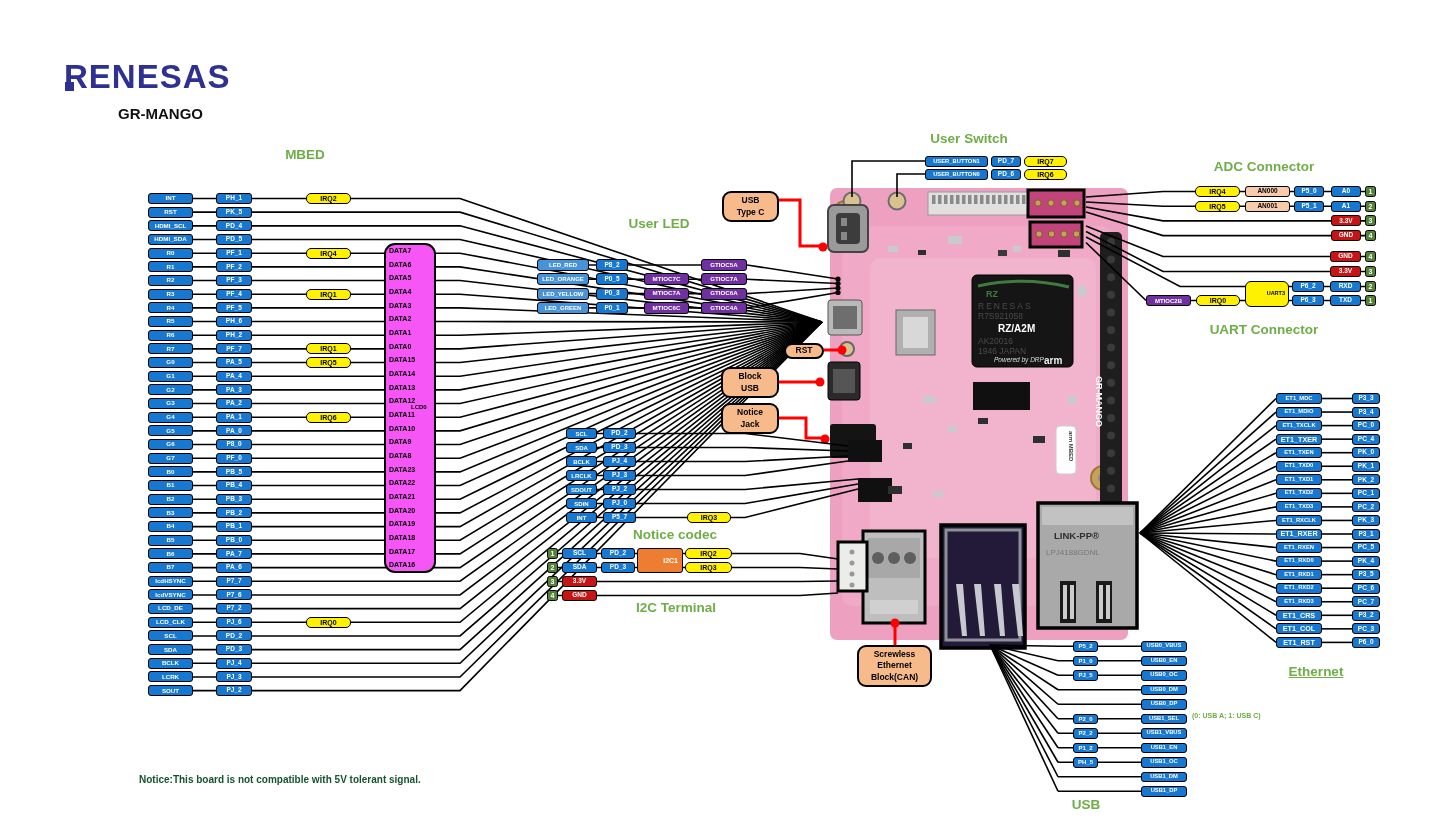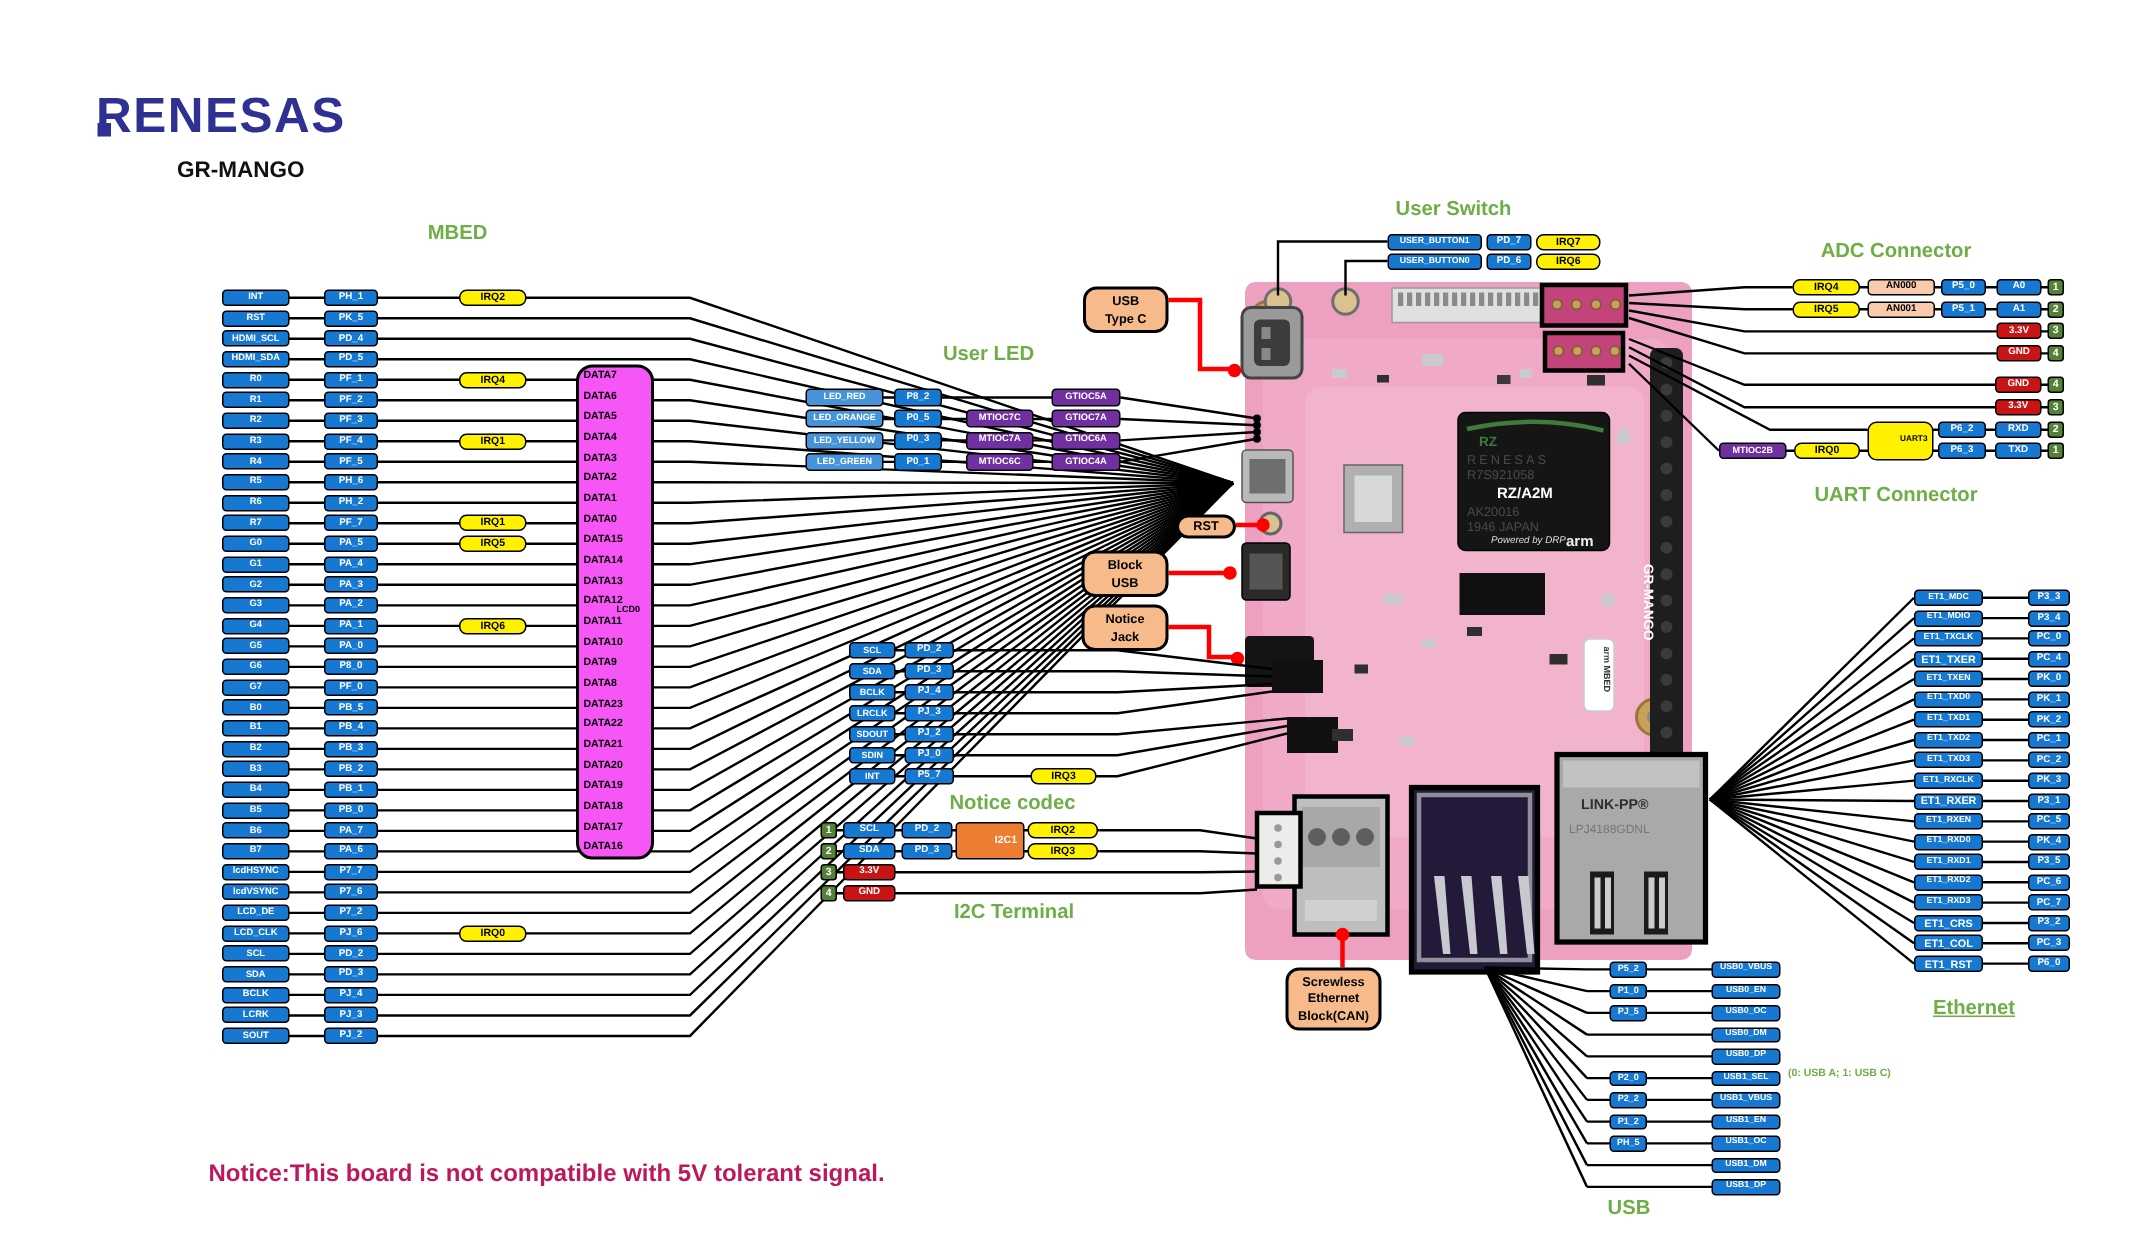--- a/index.html
+++ b/index.html
@@ -27,21 +27,21 @@
       font-size:8.5px;font-weight:bold;color:#000;line-height:1.35;box-sizing:border-box;}
   .heading{position:absolute;z-index:3;transform:translateX(-50%);color:#6FAD47;
       font-weight:bold;white-space:nowrap;font-size:13.5px;}
   .note{position:absolute;z-index:3;color:#6FAD47;font-size:7px;font-weight:bold;white-space:nowrap;}
   .wire{fill:none;stroke:#000;stroke-width:1.6;}
   .redwire{fill:none;stroke:#FF0000;stroke-width:3;}
   #logo{position:absolute;left:64px;top:58px;z-index:3;color:#2E3192;font-size:33px;
         font-weight:bold;letter-spacing:1px;}
   #logo .sq{position:absolute;left:1px;top:24px;width:9px;height:9px;background:#2E3192;}
   #boardname{position:absolute;left:118px;top:105px;z-index:3;color:#111;font-size:15px;font-weight:bold;}
-  #notice{position:absolute;left:139px;top:774px;z-index:3;color:#be185d;font-size:16px;font-weight:bold;}
+  #notice{position:absolute;left:139px;top:774px;z-index:3;color:#14532d;font-size:10px;font-weight:bold;}
 </style>
 </head>
 <body>
 
 <div id="stage">
 
   <svg id="board" width="1436" height="832">
     <g transform="translate(828,186)" id="boardg">
       <rect x="2" y="2" width="298" height="452" rx="7" fill="#EDA0C0"></rect>
       <rect x="14" y="40" width="270" height="380" rx="10" fill="#F3B3CC" opacity="0.55"></rect>
@@ -464,21 +464,21 @@
     <div class="bx lcdtxt" style="left: 386px; top: 545.74px; width: 44px; height: 11px; font-size: 7px;">DATA17</div>
     <div class="bx lcdtxt" style="left: 386px; top: 559.41px; width: 44px; height: 11px; font-size: 7px;">DATA16</div>
     <div class="bx lcdtxt" style="left: 408px; top: 402px; width: 26px; height: 10px; font-size: 6px;">LCD0</div>
     <div class="heading" style="left: 969px; top: 131px;">User Switch</div>
     <div class="bx blue" style="left: 925px; top: 156px; width: 63px; height: 11px; font-size: 5.8px;">USER_BUTTON1</div>
     <div class="bx blue" style="left: 991px; top: 156px; width: 30px; height: 11px; font-size: 6.5px;">PD_7</div>
     <div class="bx irq" style="left: 1024px; top: 156px; width: 43px; height: 11px; font-size: 7px;">IRQ7</div>
     <div class="bx blue" style="left: 925px; top: 169px; width: 63px; height: 11px; font-size: 5.8px;">USER_BUTTON0</div>
     <div class="bx blue" style="left: 991px; top: 169px; width: 30px; height: 11px; font-size: 6.5px;">PD_6</div>
     <div class="bx irq" style="left: 1024px; top: 169px; width: 43px; height: 11px; font-size: 7px;">IRQ6</div>
-    <div class="heading" style="left: 659px; top: 228px;">User LED</div>
+    <div class="heading" style="left: 659px; top: 216px;">User LED</div>
     <div class="bx ledblue" style="left: 537px; top: 259px; width: 52px; height: 12px; font-size: 6px;">LED_RED</div>
     <div class="bx blue" style="left: 596px; top: 259px; width: 32px; height: 12px; font-size: 6.5px;">P8_2</div>
     <div class="bx purple" style="left: 701px; top: 259px; width: 46px; height: 12px; font-size: 6.2px;">GTIOC5A</div>
     <div class="bx ledblue" style="left: 537px; top: 273.3px; width: 52px; height: 12px; font-size: 6px;">LED_ORANGE</div>
     <div class="bx blue" style="left: 596px; top: 273.3px; width: 32px; height: 12px; font-size: 6.5px;">P0_5</div>
     <div class="bx purple" style="left: 644px; top: 273.3px; width: 45px; height: 12px; font-size: 6.2px;">MTIOC7C</div>
     <div class="bx purple" style="left: 701px; top: 273.3px; width: 46px; height: 12px; font-size: 6.2px;">GTIOC7A</div>
     <div class="bx ledblue" style="left: 537px; top: 287.6px; width: 52px; height: 12px; font-size: 6px;">LED_YELLOW</div>
     <div class="bx blue" style="left: 596px; top: 287.6px; width: 32px; height: 12px; font-size: 6.5px;">P0_3</div>
     <div class="bx purple" style="left: 644px; top: 287.6px; width: 45px; height: 12px; font-size: 6.2px;">MTIOC7A</div>
@@ -495,21 +495,21 @@
       <span>RST</span>
     </div>
     <div class="callout" style="left: 721px; top: 367px; width: 58px; height: 31px;">
       <span>Block</span>
       <span>USB</span>
     </div>
     <div class="callout" style="left: 721px; top: 403px; width: 58px; height: 31px;">
       <span>Notice</span>
       <span>Jack</span>
     </div>
-    <div class="callout" style="left: 857px; top: 645px; width: 64px; height: 42px;">
+    <div class="callout" style="left: 857px; top: 645px; width: 75px; height: 42px;">
       <span>Screwless</span>
       <span>Ethernet</span>
       <span>Block(CAN)</span>
     </div>
     <div class="heading" style="left: 675px; top: 527px;">Notice codec</div>
     <div class="bx blue" style="left: 566px; top: 428px; width: 31px; height: 11px; font-size: 6px;">SCL</div>
     <div class="bx blue" style="left: 603px; top: 428px; width: 33px; height: 11px; font-size: 6.5px;">PD_2</div>
     <div class="bx blue" style="left: 566px; top: 442px; width: 31px; height: 11px; font-size: 6px;">SDA</div>
     <div class="bx blue" style="left: 603px; top: 442px; width: 33px; height: 11px; font-size: 6.5px;">PD_3</div>
     <div class="bx blue" style="left: 566px; top: 456px; width: 31px; height: 11px; font-size: 6px;">BCLK</div>

